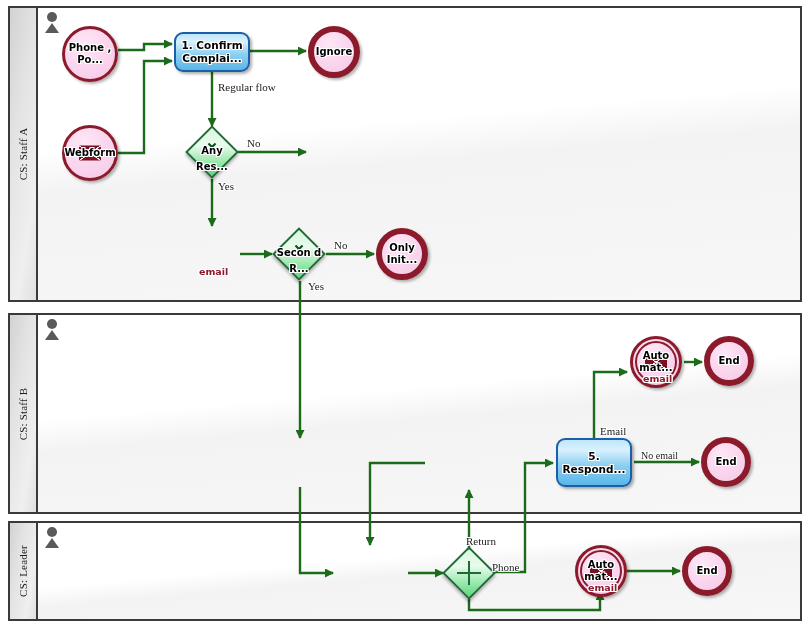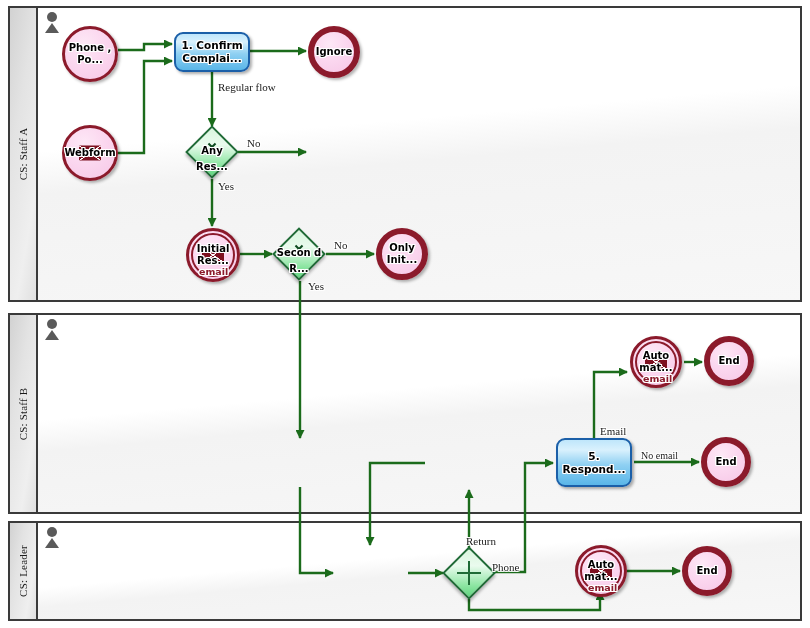--- a/index.html
+++ b/index.html
@@ -319,25 +319,20 @@
 
   <div class="node event end" style="left:308px; top:26px; width:52px; height:52px;">
     <div class="label">Ignore</div>
   </div>
 
   <div class="node gateway" style="left:193px; top:133px; width:38px; height:38px;"></div>
   <div class="gw-marker-x" style="left:208px; top:142px; width:8px; height:10px;"></div>
   <div class="gw-label" style="left:186px; top:143px; width:52px;">Any Res...</div>
 
 
-  <div class="node event intermediate" style="left:186px; top:228px; width:54px; height:54px;">
-    <div class="ring2"></div>
-    <div class="envelope"></div>
-    <div class="label">Initial Res...</div>
-  </div>
   <div class="sub-label" style="left:199px; top:266px;">email</div>
 
   <div class="node gateway" style="left:280px; top:235px; width:38px; height:38px;"></div>
   <div class="gw-marker-x" style="left:295px; top:244px; width:8px; height:10px;"></div>
   <div class="gw-label" style="left:274px; top:245px; width:50px;">Secon d R...</div>
 
   <div class="node event end" style="left:376px; top:228px; width:52px; height:52px;">
     <div class="label">Only Init...</div>
   </div>
 

